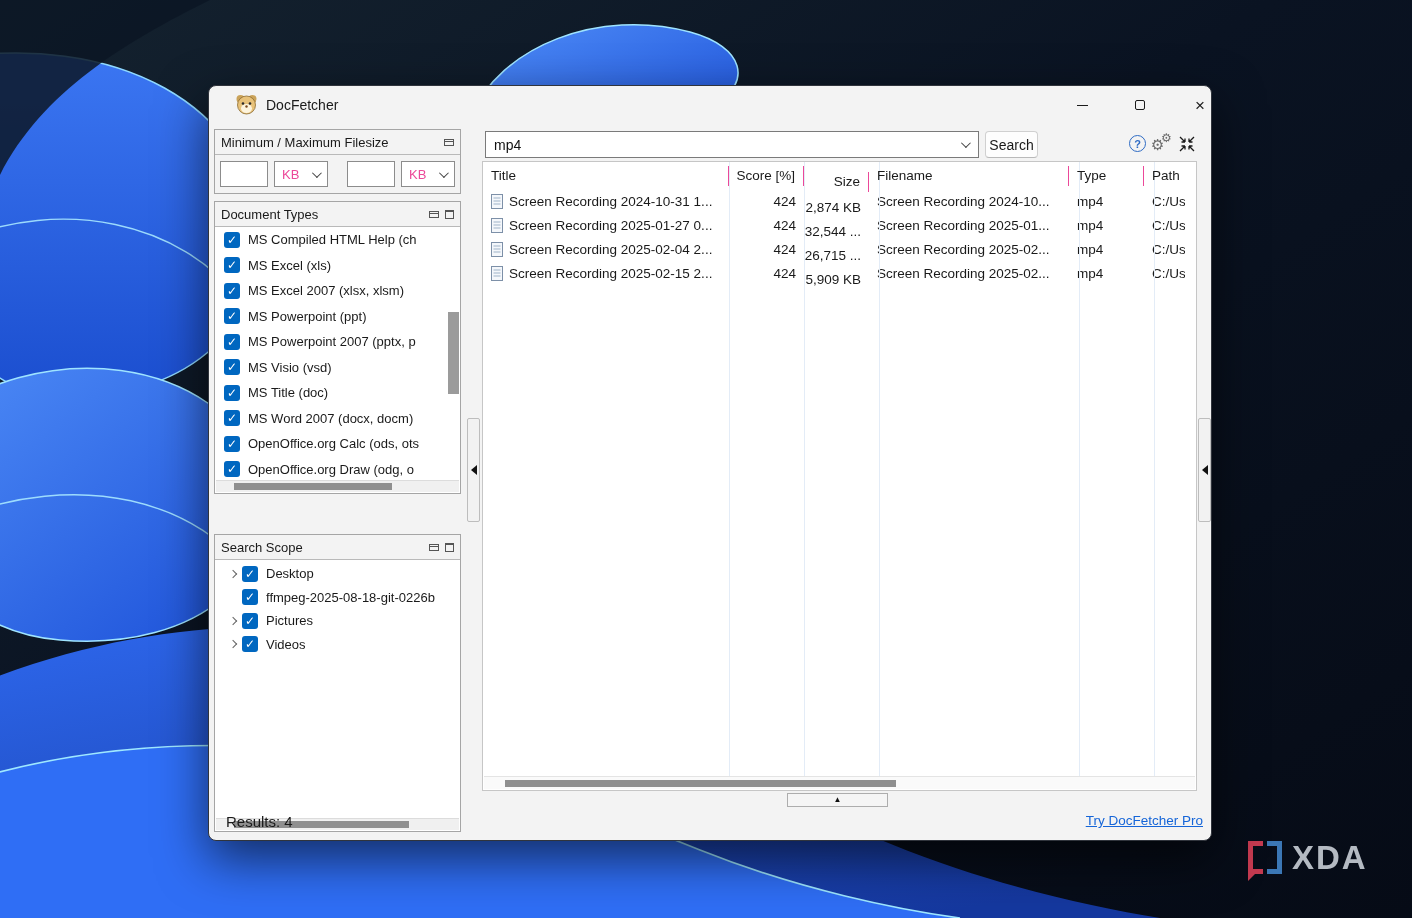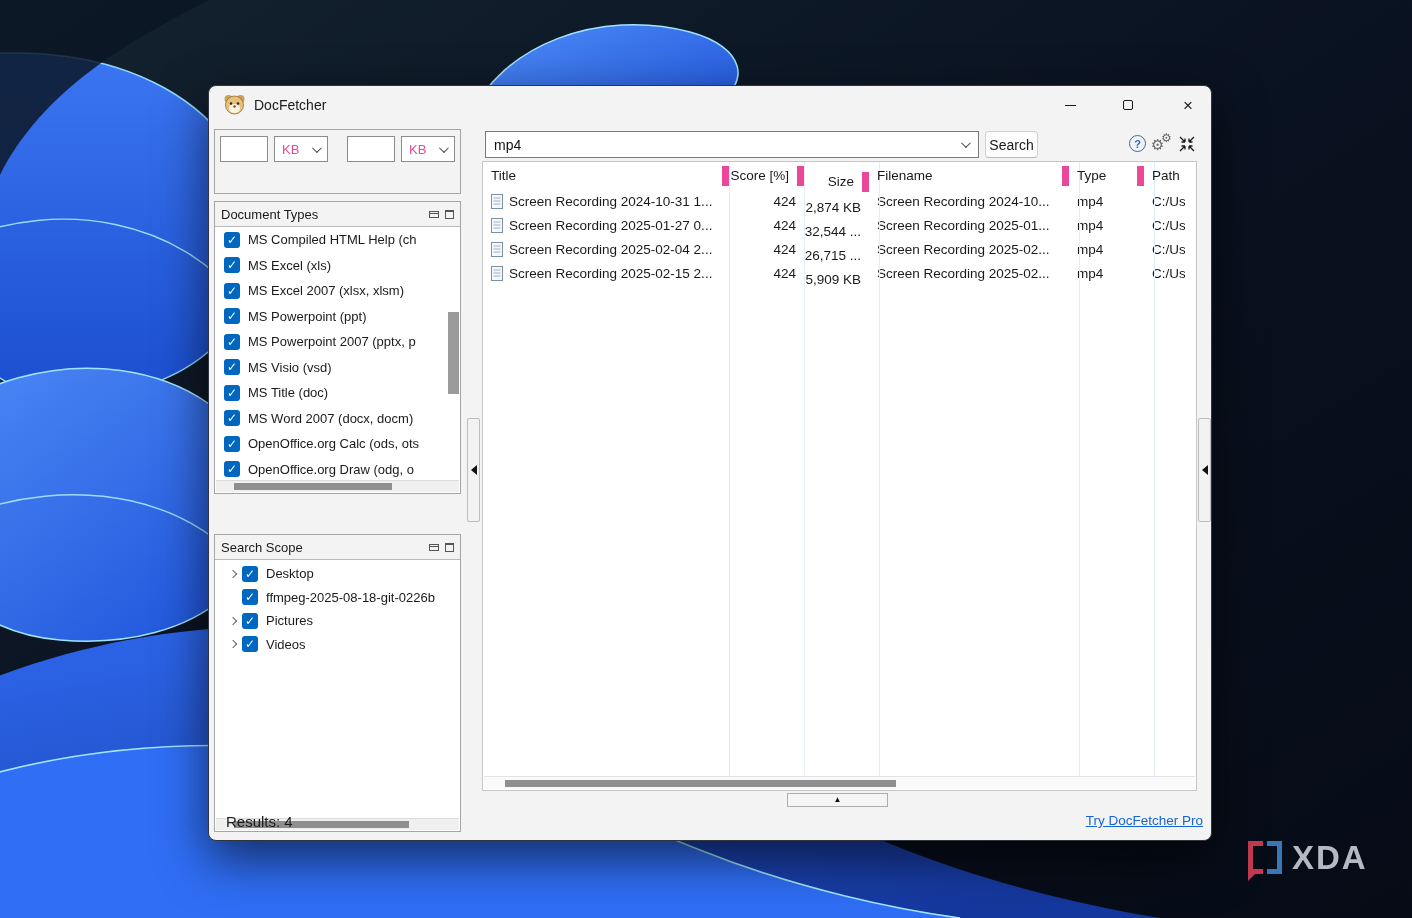--- a/index.html
+++ b/index.html
@@ -15,21 +15,21 @@
   .xda-bl { position:relative; width:15px; height:33px; border:5px solid #c43a50; border-right:none; }
   .xda-bl::after { content:""; position:absolute; left:-5px; bottom:-12px; border-left:9px solid #c43a50; border-bottom:9px solid transparent; }
   .xda-br { width:15px; height:33px; border:5px solid #3b77b5; border-left:none; margin-right:6px; }
   .xda-text { font-size:33px; font-weight:bold; color:#b4bac2; letter-spacing:2px; line-height:1; }
 
   
   .window { position:absolute; left:208px; top:85px; width:1004px; height:756px;
     background:#f3f3f3; border-radius:8px; border:1px solid #30343c;
     box-shadow:0 18px 50px rgba(0,0,0,.6); overflow:hidden; }
 
-  .titlebar { position:absolute; left:4px; top:0; width:100%; height:38px; display:flex; align-items:center; }
+  .titlebar { position:absolute; left:16px; top:0; width:100%; height:38px; display:flex; align-items:center; }
   .app-icon { position:absolute; left:11px; top:8px; width:21px; height:21px; }
   .app-title { position:absolute; left:41px; top:11px; font-size:14px; color:#1a1a1a; }
   .cap-btn { position:absolute; top:0; width:46px; height:38px; display:flex; align-items:center; justify-content:center; }
   .cap-min { left:834px; } .cap-max { left:892px; } .cap-close { left:952px; }
   .glyph-min { width:11px; height:1px; background:#1a1a1a; }
   .glyph-max { width:10px; height:10px; border:1px solid #1a1a1a; border-radius:2px; }
   .glyph-close { font-size:17px; color:#1a1a1a; line-height:1; }
 
   
   .panel { position:absolute; left:5px; width:247px; border:1px solid #a5a5a5; background:#fff; }
@@ -84,21 +84,21 @@
   .gears-ico { position:absolute; left:942px; top:45px; width:26px; height:24px; color:#6a6a6a; }
   .gears-ico .g1 { position:absolute; left:0; top:5px; font-size:15px; }
   .gears-ico .g2 { position:absolute; left:10px; top:0; font-size:12px; }
   .compress-ico { position:absolute; left:970px; top:50px; width:16px; height:16px; }
 
   
   .rtable { position:absolute; left:273px; top:75px; width:715px; height:630px; background:#fff;
     border:1px solid #c6c6c6; overflow:hidden; }
   .rt-colline { position:absolute; top:0; bottom:14px; width:1px; background:#e3ecf7; }
   .rt-header { display:flex; height:27px; align-items:center; font-size:13.5px; color:#1a1a1a; position:relative; }
-  .rt-header .cell { border-right:7px solid #ec4899; height:20px; display:flex; align-items:center; }
+  .rt-header .cell { border-right:1px solid #ec4899; height:20px; display:flex; align-items:center; }
   .rt-row { display:flex; height:24px; align-items:center; font-size:13.5px; color:#1a1a1a; }
   .cell { padding:0 8px; overflow:hidden; white-space:nowrap; flex-shrink:0; }
   .c-title { width:246px; } .c-score { width:75px; justify-content:flex-end; text-align:right; }
   .c-size { width:65px; justify-content:flex-end; text-align:right;margin-top:12px; }
   .c-file { width:200px; } .c-type { width:75px; } .c-path { width:41px; border-right:none !important; }
   .rt-row .c-title { display:flex; align-items:center; gap:6px; }
   .rt-row .c-score, .rt-row .c-size { display:flex; }
   .doc-ico { flex:0 0 12px; }
   .rt-hscroll { position:absolute; left:1px; right:1px; bottom:1px; height:13px; background:#fafafa; border-top:1px solid #e4e4e4; }
   .rt-hscroll .thumb { position:absolute; left:21px; top:3px; width:391px; height:7px; background:#8f8f8f; }
@@ -171,20 +171,24 @@
         </div>
       <div class="cap-btn cap-max">
           <div class="glyph-max"></div>
         </div>
       <div class="cap-btn cap-close">
           <span class="glyph-close">×</span>
         </div>
     </div>
 
     <div class="panel" id="panel-filesize">
+      <div class="panel-header">
+        <span class="ph-title">Minimum / Maximum Filesize</span>
+        <span class="ph-ico ico-collapse"></span>
+      </div>
       <div class="fs-row">
         <input class="fs-input" value="" style="">
         <div class="fs-select">
           <span>KB</span>
           <span class="chev-d"></span>
         </div>
         <div class="fs-gap"></div>
         <input class="fs-input" value="" style="">
         <div class="fs-select">
           <span>KB</span>

